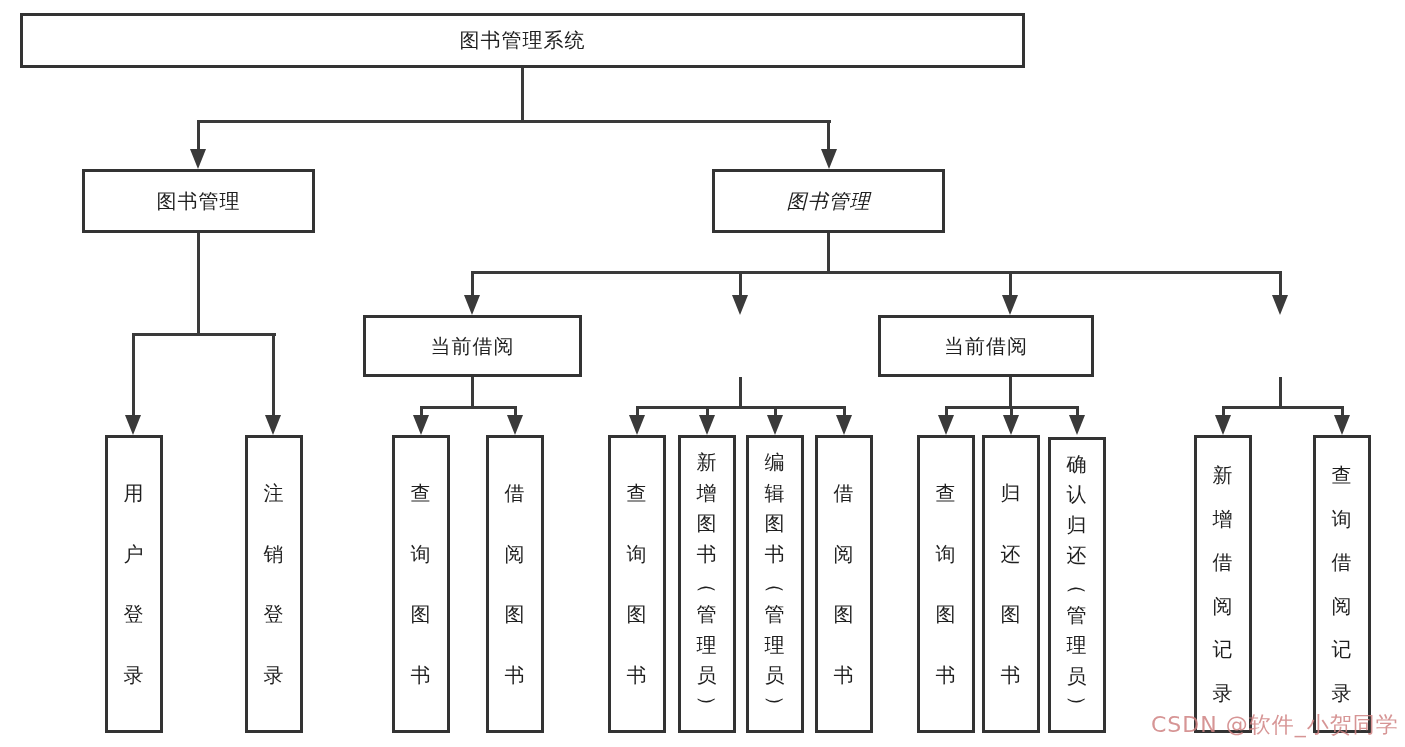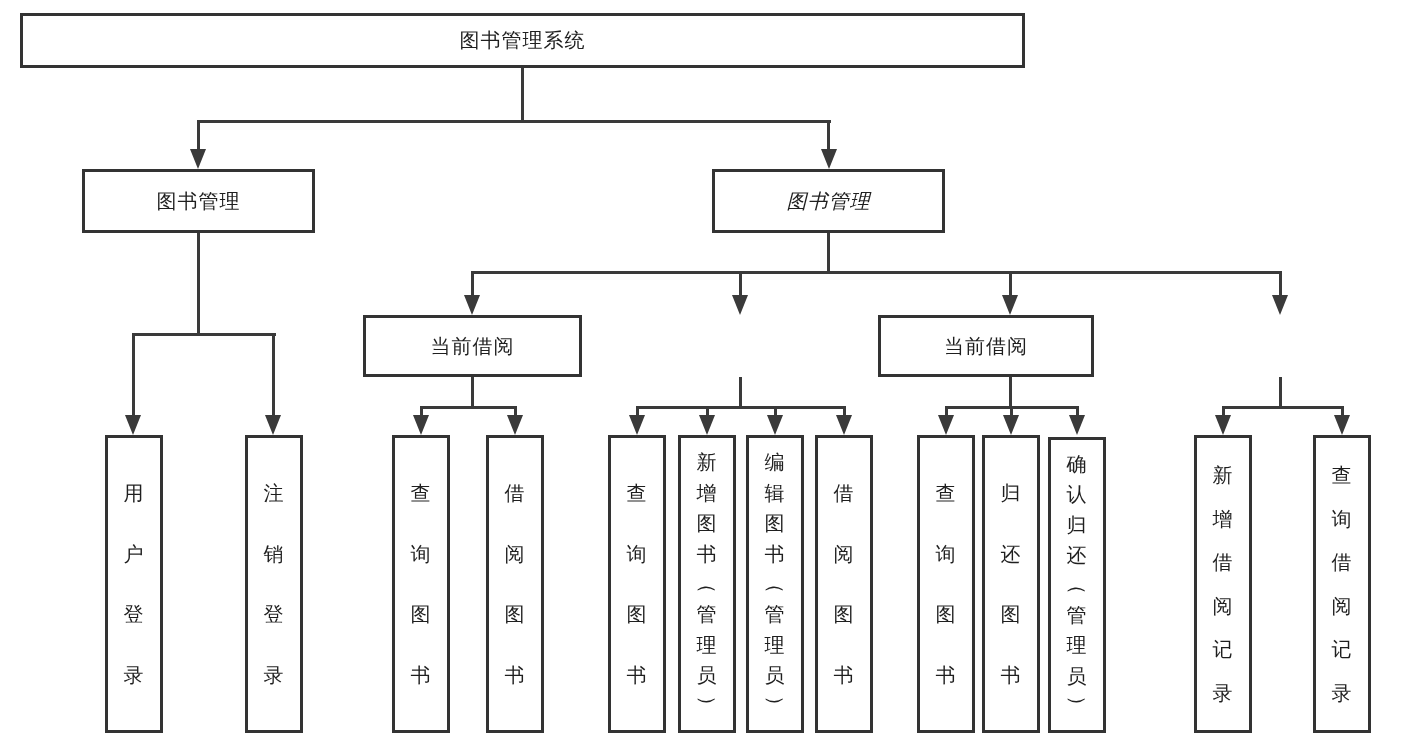--- a/index.html
+++ b/index.html
@@ -258,14 +258,15 @@
     <span class="vlabel">
         <span class="vchar">查</span>
         <span class="vchar">询</span>
         <span class="vchar">借</span>
         <span class="vchar">阅</span>
         <span class="vchar">记</span>
         <span class="vchar">录</span>
       </span>
   </div>
 
+  <div class="watermark">CSDN @软件_小贺同学</div>
 
 </div>
 
 </body></html>

